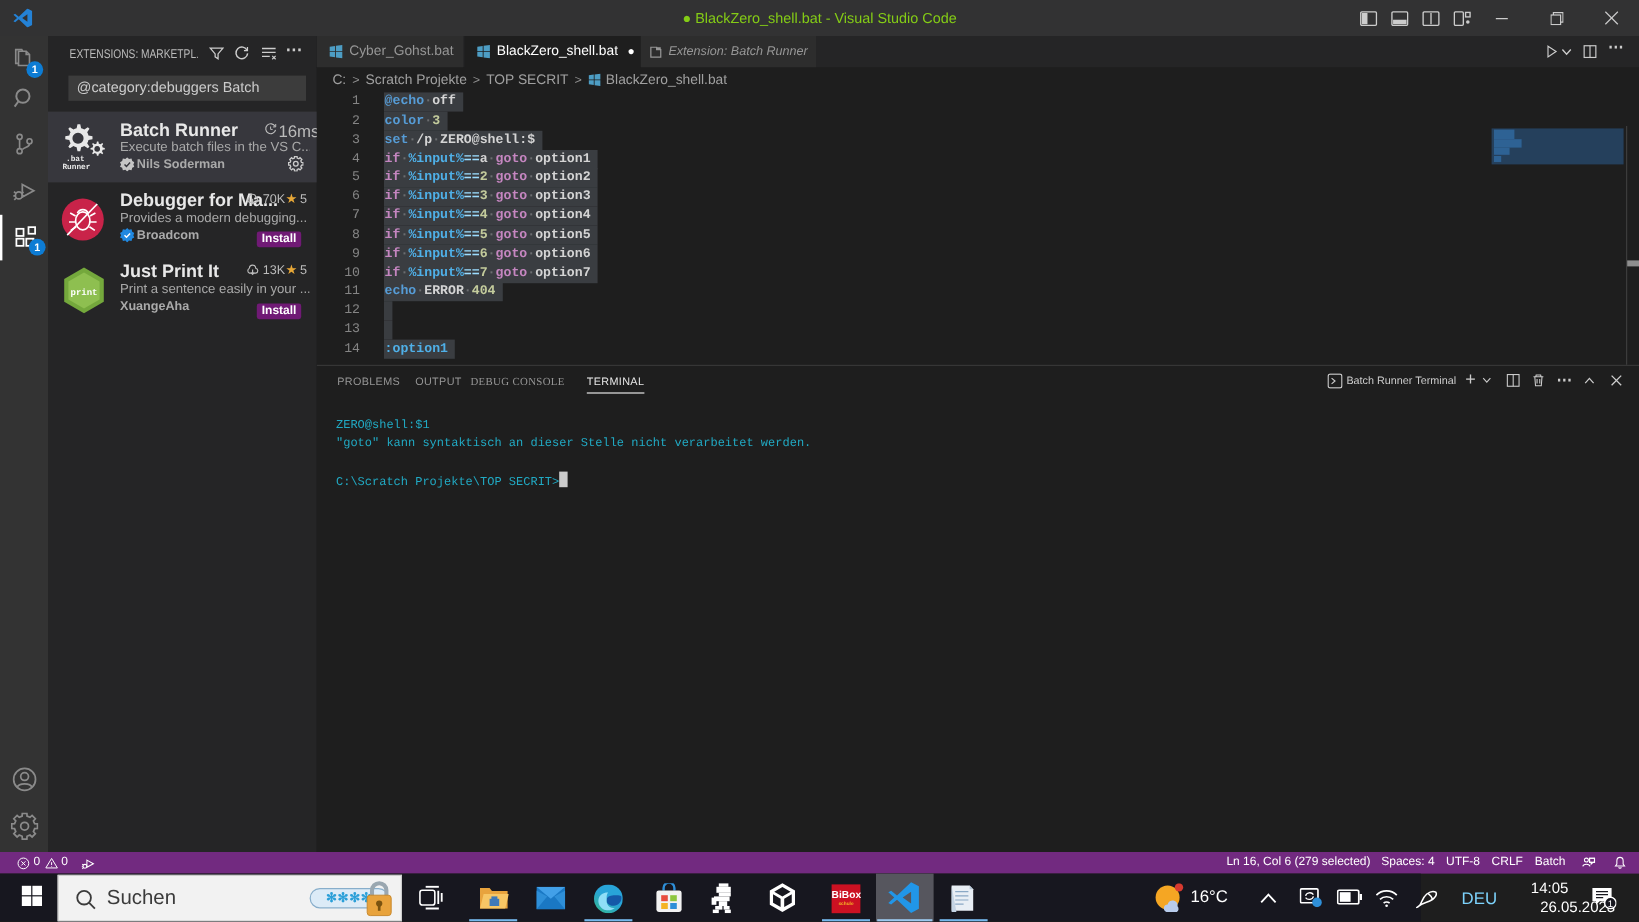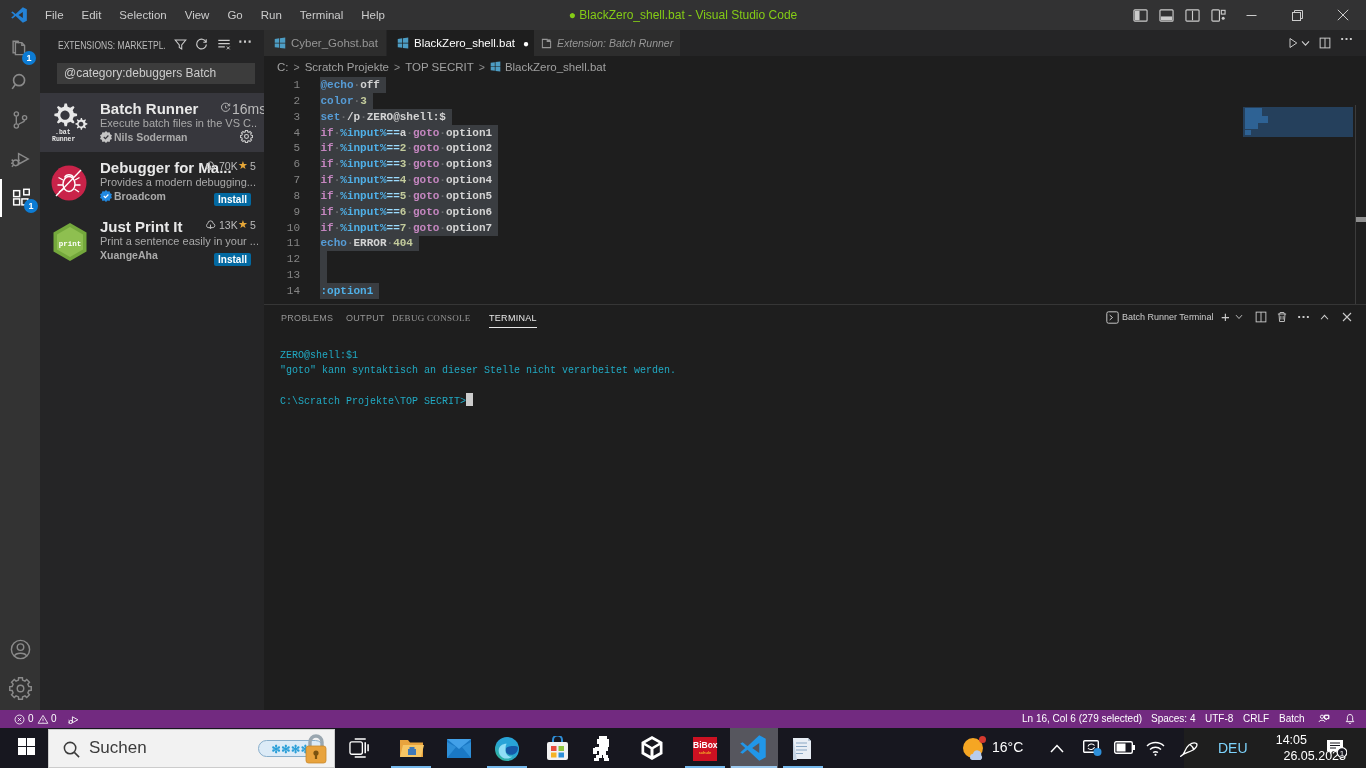--- a/index.html
+++ b/index.html
@@ -35,21 +35,21 @@
   #sbheader { position:absolute; left:18px; top:9px; font-size:10.5px; color:#bbbbbb; width:132px; overflow:hidden; white-space:nowrap; transform:scaleX(0.81); transform-origin:0 0; }
   .sbicon { position:absolute; top:8px; }
   #searchbox { position:absolute; left:17px; top:33px; width:198px; height:21px;
     background:#3c3c3c; font-size:12px; color:#cccccc; line-height:21px; padding-left:7px; }
   .extrow { position:absolute; left:0; width:224px; height:59px; }
   .extrow.sel { background:#37373d; }
   .exticon { position:absolute; left:10px; top:8px; width:42px; height:42px; }
   .exttitle { position:absolute; left:60px; top:7px; font-size:15px; font-weight:bold; color:#e8e8e8; white-space:nowrap; }
   .extdesc  { position:absolute; left:60px; top:24px; font-size:11px; color:#a9a9a9; white-space:nowrap; width:158px; overflow:hidden; }
   .extauth  { position:absolute; left:60px; top:38px; font-size:10.5px; font-weight:bold; color:#aaaaaa; }
-  .installbtn { position:absolute; right:13px; background:#0369a1; color:#ffffff;
+  .installbtn { position:absolute; right:13px; background:#701a75; color:#ffffff;
     font-size:10px; height:13px; line-height:13px; padding:0 4px; border-radius:2px; font-weight:bold;}
 
   
   #editor { position:absolute; left:264px; top:30px; width:1102px; height:680px; background:#1e1e1e; }
   #tabsrow { position:absolute; left:0; top:0; width:1102px; height:26px; background:#252526; }
   .tab { position:absolute; top:0; height:26px; display:flex; align-items:center;
     font-size:11.5px; color:#969696; background:#2d2d2d; padding:0 10px; white-space:nowrap; overflow:hidden; }
   .tab.active { background:#1e1e1e; color:#ffffff; }
   .tab svg { flex-shrink:0; }
   #breadcrumb { position:absolute; left:13px; top:26px; width:1000px; height:21px;
@@ -90,30 +90,20 @@
   #taskbar { position:absolute; left:0; top:728px; width:1184px; height:40px; background:#17171f; }
 </style>
 </head>
 <body>
 <div id="root">
 
   <div id="titlebar">
     <svg id="vslogo" width="16" height="16" viewBox="0 0 100 100">
       <path fill="#2482d6" d="M74 1 L29 43 L10 28 L1 33 L20 50 L1 67 L10 72 L29 57 L74 99 L99 86 V14 Z M74 31 V69 L47 50 Z"></path>
     </svg>
-    <div id="menus">
-      <span>File</span>
-        <span>Edit</span>
-        <span>Selection</span>
-        <span>View</span>
-        <span>Go</span>
-        <span>Run</span>
-        <span>Terminal</span>
-        <span>Help</span>
-    </div>
     <div id="wintitle">● BlackZero_shell.bat - Visual Studio Code</div>
     <div id="layouticons">
       <svg width="15" height="15" viewBox="0 0 16 16">
           <rect x="1" y="2" width="14" height="12" rx="1" fill="none" stroke="#cccccc" stroke-width="1.2"></rect>
           <rect x="2" y="3" width="5" height="10" fill="#cccccc"></rect>
         </svg>
       <svg width="15" height="15" viewBox="0 0 16 16">
           <rect x="1" y="2" width="14" height="12" rx="1" fill="none" stroke="#cccccc" stroke-width="1.2"></rect>
           <rect x="2" y="9" width="12" height="4" fill="#cccccc"></rect>
         </svg>

